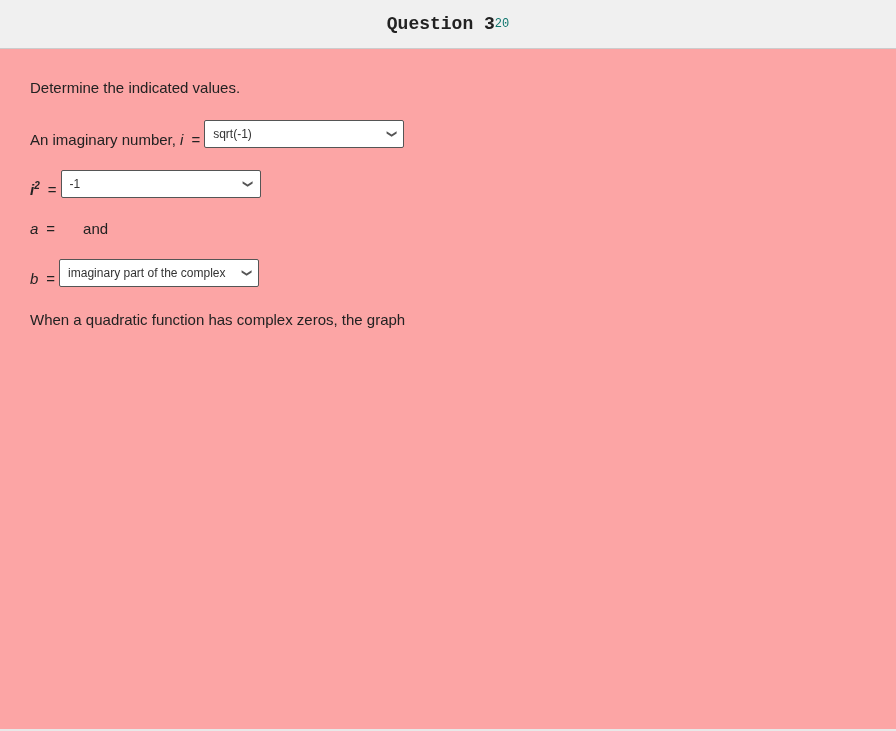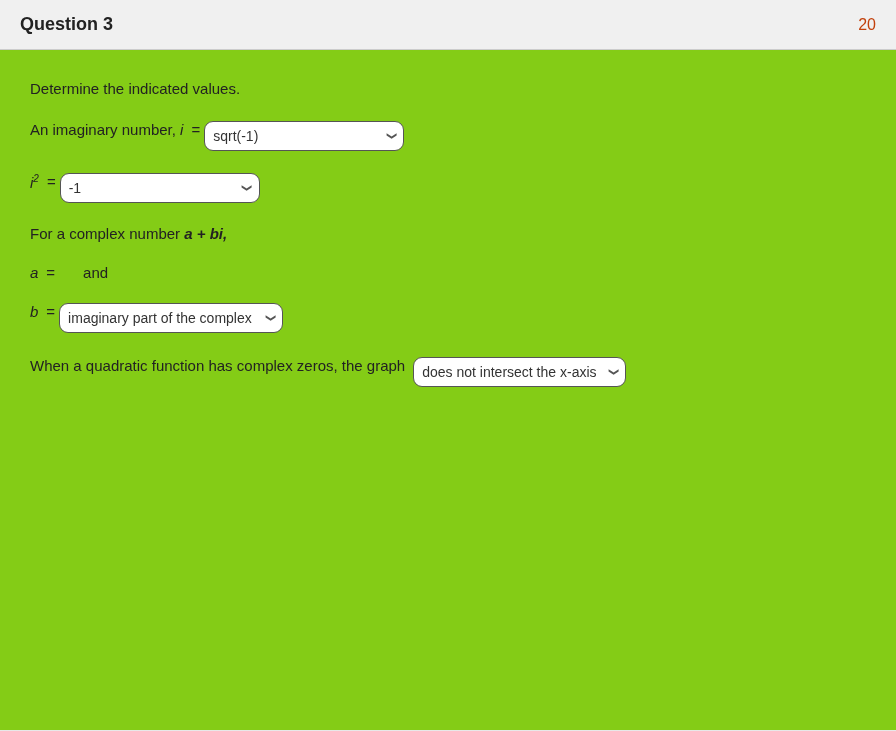--- a/index.html
+++ b/index.html
@@ -23,80 +23,81 @@
       min-height: 731px;
       background-color: #e8e8e8;
       position: relative;
     }
 
     .question-header {
       background-color: #f0f0f0;
       border-bottom: 1px solid #ccc;
       padding: 14px 20px;
       display: flex;
-      justify-content: space-between;
+      justify-content: center;
       align-items: center;
+      font-family: Liberation Mono, monospace;
     }
 
     .question-title {
       font-size: 18px;
       font-weight: bold;
       color: #222;
     }
 
     .question-points {
-      font-size: 16px;
-      color: #c2410c;
+      font-size: 12px;
+      color: #0f766e;
       font-weight: normal;
     }
 
     .question-body {
       padding: 30px 30px 30px 30px;
-      background-color: #84cc16;
+      background-color: #fca5a5;
       min-height: 680px;
     }
 
     .instruction-text {
       font-size: 15px;
       color: #222;
       margin-bottom: 24px;
     }
 
     .field-row {
       display: flex;
-      align-items: flex-start;
+      align-items: flex-end;
       margin-bottom: 22px;
       flex-wrap: wrap;
     }
 
     .field-label {
       font-size: 15px;
       color: #222;
       margin-right: 8px;
       white-space: nowrap;
     }
 
     .field-label-italic {
       font-style: italic;
       font-size: 15px;
     }
 
     .dropdown-select {
       border: 1px solid #555;
       background-color: #fff;
       padding: 6px 28px 6px 8px;
-      font-size: 14px;
+      font-size: 12px;
       color: #333;
       appearance: none;
       -webkit-appearance: none;
       cursor: pointer;
       position: relative;
       min-width: 200px;
       outline: none;
-      border-radius: 9px;
+      border-radius: 2px;
     }
 
     .dropdown-wrapper {
       position: relative;
       display: inline-block;
     }
 
     .dropdown-wrapper::after {
       content: '❯';
       font-size: 10px;
@@ -125,21 +126,21 @@
     }
 
     .and-text {
       font-size: 15px;
       color: #222;
       margin-left: 24px;
     }
 
     .bottom-row {
       display: flex;
-      align-items: flex-start;
+      align-items: flex-end;
       flex-wrap: wrap;
       margin-top: 24px;
     }
 
     .bottom-label {
       font-size: 15px;
       color: #222;
       margin-right: 8px;
     }
 
@@ -148,20 +149,21 @@
       color: #222;
       margin-right: 4px;
     }
 
     
     .i-squared-label {
       font-size: 15px;
       font-style: italic;
       color: #222;
       margin-right: 8px;
+      font-weight: bold;
     }
   </style>
 </head>
 <body>
 
 <div class="page-container">
 
   <div class="question-header">
     <span class="question-title">Question 3</span>
     <span class="question-points">20</span>
@@ -192,23 +194,20 @@
       <span class="equals-sign">=</span>
       <div class="dropdown-wrapper">
         <select class="dropdown-select">
           <option>-1</option>
           <option>0</option>
           <option>1</option>
         </select>
       </div>
     </div>
 
-    <p class="complex-text">
-      <span>For a complex number</span>&nbsp;<span class="bold-italic"><em><strong>a + bi,</strong></em></span>
-    </p>
 
     <div class="field-row">
       <span class="field-label">
         <em>a</em>
       </span>
       <span class="equals-sign">=</span>
       <span class="and-text">and</span>
     </div>
 
     <div class="field-row">
@@ -220,23 +219,16 @@
         <select class="dropdown-select">
           <option>imaginary part of the complex</option>
           <option>real part of the complex numb</option>
           <option>coefficient</option>
         </select>
       </div>
     </div>
 
     <div class="bottom-row">
       <span class="bottom-label">When a quadratic function has complex zeros, the graph</span>
-      <div class="dropdown-wrapper">
-        <select class="dropdown-select">
-          <option>does not intersect the x-axis</option>
-          <option>intersects the x-axis</option>
-          <option>is tangent to the x-axis</option>
-        </select>
-      </div>
     </div>
 
   </div>
 </div>
 
 </body></html>

